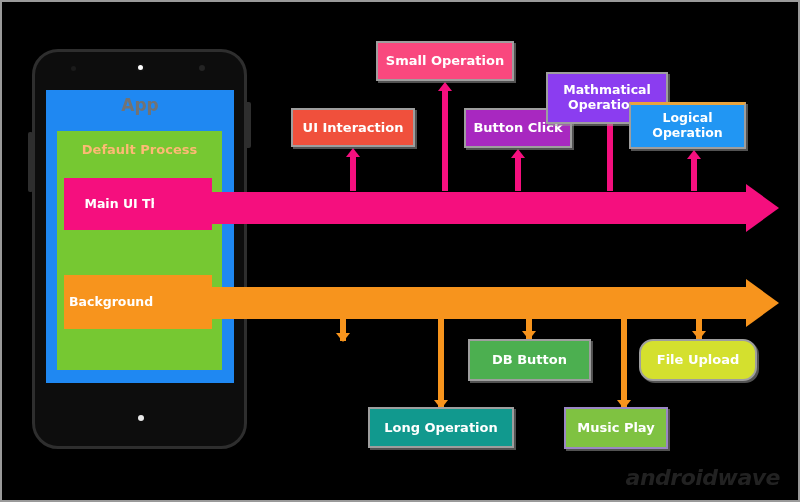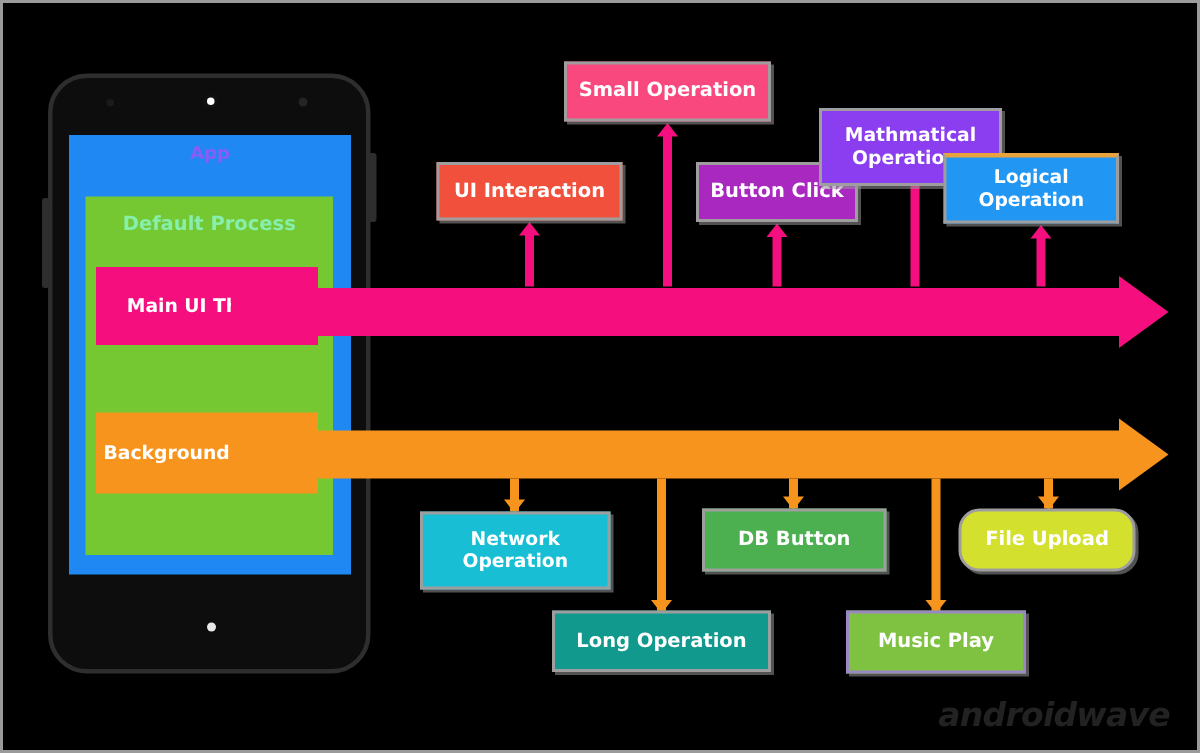--- a/index.html
+++ b/index.html
@@ -64,40 +64,40 @@
     border-radius: 50%;
     background: #e8e8e8;
   }
 
   .app-label {
     position: absolute;
     left: 44px;
     top: 93px;
     width: 188px;
     text-align: center;
-    color: #8b5cf6;
-    font-size: 12px;
+    color: #737373;
+    font-size: 17px;
     font-weight: bold;
   }
 
   .default-process-box {
     position: absolute;
     left: 55px;
     top: 129px;
     width: 165px;
     height: 239px;
     background: #76c832;
   }
   .default-process-label {
     position: absolute;
     left: 55px;
     top: 140px;
     width: 165px;
     text-align: center;
-    color: #86efac;
+    color: #fdba74;
     font-size: 13px;
     font-weight: bold;
   }
 
   .thread-box {
     position: absolute;
     display: flex;
     align-items: center;
     justify-content: center;
     text-align: center;
@@ -186,21 +186,21 @@
   .box-ui-interaction   { left: 289px; top: 106px; width: 124px; height: 39px; background: #f0503c; text-align: center; }
   .box-small-operation  { left: 374px; top: 39px;  width: 138px; height: 40px; background: #f9487e; }
   .box-button-click     { left: 462px; top: 106px; width: 108px; height: 40px; background: #a828c0; }
   .box-math-operations  { left: 544px; top: 34px;  width: 122px; height: 52px; background: #8b3df0; margin-top: 36px; }
   .box-logical-op       { left: 627px; top: 100px; width: 117px; height: 47px; background: #2196f3;
                           border-color: #9e9e9e; border-top: 3px solid #e8a33d; }
 
   .box-network-op  { left: 278px; top: 339px; width: 127px; height: 52px; background: #17bed4; }
   .box-long-op     { left: 366px; top: 405px; width: 146px; height: 41px; background: #11998e; }
   .box-db-queries  { left: 466px; top: 337px; width: 123px; height: 42px; background: #4caf50; }
-  .box-music-play  { left: 562px; top: 405px; width: 120px; height: 42px; background: #7fc241; border-color:#9a87c4;text-align:center; }
+  .box-music-play  { left: 562px; top: 405px; width: 104px; height: 42px; background: #7fc241; border-color:#9a87c4;text-align:center; }
   .box-file-upload { left: 637px; top: 337px; width: 118px; height: 42px; background: #d4e02e; border-radius: 14px; }
 
   
   .watermark {
     position: absolute;
     right: 18px;
     bottom: 10px;
     color: #262626;
     font-size: 22px;
     font-weight: bold;
@@ -276,21 +276,20 @@
   <div class="cbox box-ui-interaction">UI Interaction</div>
 
   <div class="cbox box-small-operation">Small Operation</div>
 
   <div class="cbox box-button-click">Button Click</div>
 
   <div class="cbox two-line box-math-operations">Mathmatical Operations</div>
 
   <div class="cbox two-line box-logical-op">Logical Operation</div>
 
-  <div class="cbox two-line box-network-op">Network Operation</div>
 
   <div class="cbox box-long-op">Long Operation</div>
 
   <div class="cbox box-db-queries">DB Button</div>
 
   <div class="cbox box-music-play">Music Play</div>
 
   <div class="cbox box-file-upload">File Upload</div>
 
   <div class="watermark">androidwave</div>

